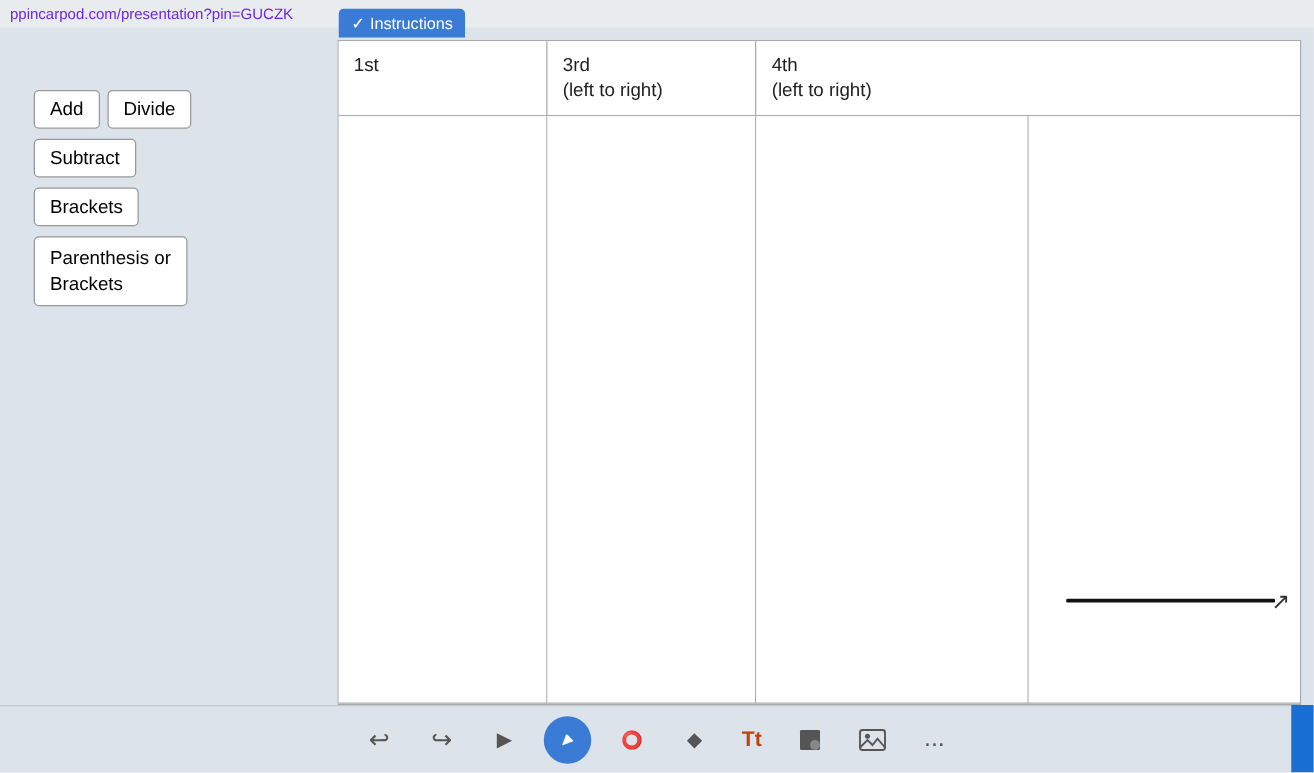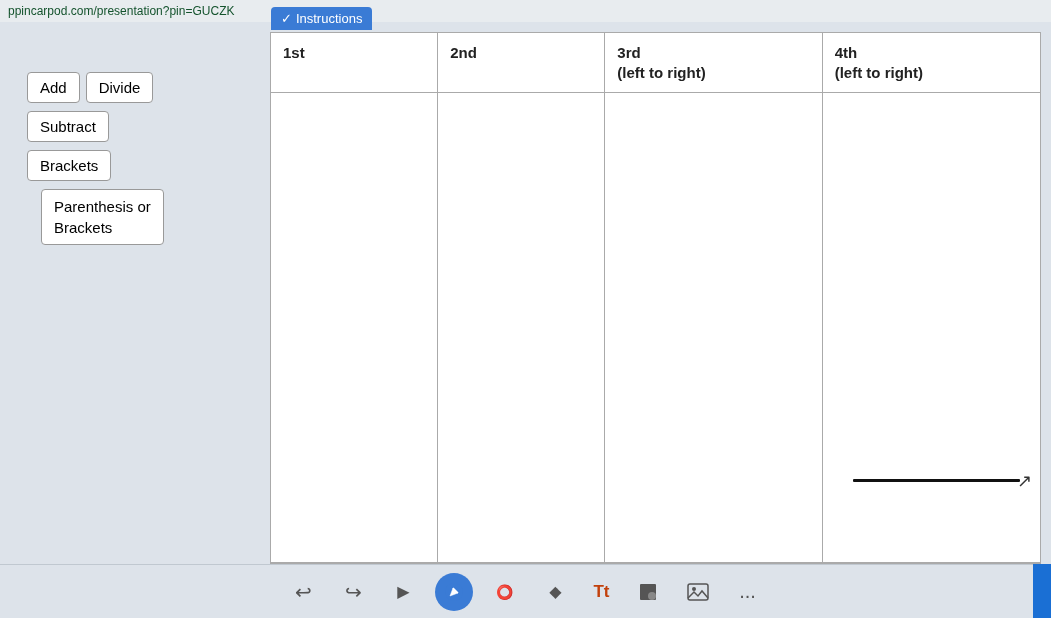--- a/index.html
+++ b/index.html
@@ -9,21 +9,21 @@
       width: 1051px;
       height: 618px;
       overflow: hidden;
       position: relative;
     }
 
     .top-bar {
       background: #e8ecef;
       padding: 4px 8px;
       font-size: 12px;
-      color: #14532d;
+      color: #6d28d9;
       height: 22px;
     }
 
     .main-area {
       display: flex;
       flex-direction: column;
       height: calc(618px - 22px - 54px);
       background: #dde3ea;
       padding: 10px 10px 0 10px;
     }
@@ -86,21 +86,20 @@
 
     .instructions-tab .check {
       font-size: 13px;
     }
 
     .table-header {
       display: grid;
       grid-template-columns: 1fr 1fr 1.3fr 1.3fr;
       border-bottom: 1.5px solid #aaa;
       background: white;
-      font-weight: bold;
     }
 
     .table-header .col-header {
       padding: 10px 12px;
       font-size: 15px;
       color: #222;
       border-right: 1.5px solid #aaa;
       line-height: 1.3;
     }
 
@@ -209,34 +208,33 @@
         <div class="operation-btn">Add</div>
         <div class="operation-btn">Divide</div>
       </div>
       <div class="btn-row">
         <div class="operation-btn">Subtract</div>
       </div>
       <div class="btn-row">
         <div class="operation-btn">Brackets</div>
       </div>
       <div class="btn-row">
-        <div class="operation-btn" style="white-space: pre-line; line-height: 1.4; margin-left: 14px;">Parenthesis or
+        <div class="operation-btn" style="white-space: pre-line; line-height: 1.4;">Parenthesis or
 Brackets</div>
       </div>
     </div>
 
     <div class="table-panel">
       <div class="instructions-tab">
         <span class="check">✓</span>
         <span>Instructions</span>
       </div>
 
       <div class="table-header">
         <div class="col-header">1st</div>
-        <div class="col-header">2nd</div>
         <div class="col-header">3rd<br>(left to right)</div>
         <div class="col-header">4th<br>(left to right)</div>
       </div>
 
       <div class="table-body">
         <div class="table-cell"></div>
         <div class="table-cell"></div>
         <div class="table-cell"></div>
         <div class="table-cell">
           <div class="drawn-line"></div>

